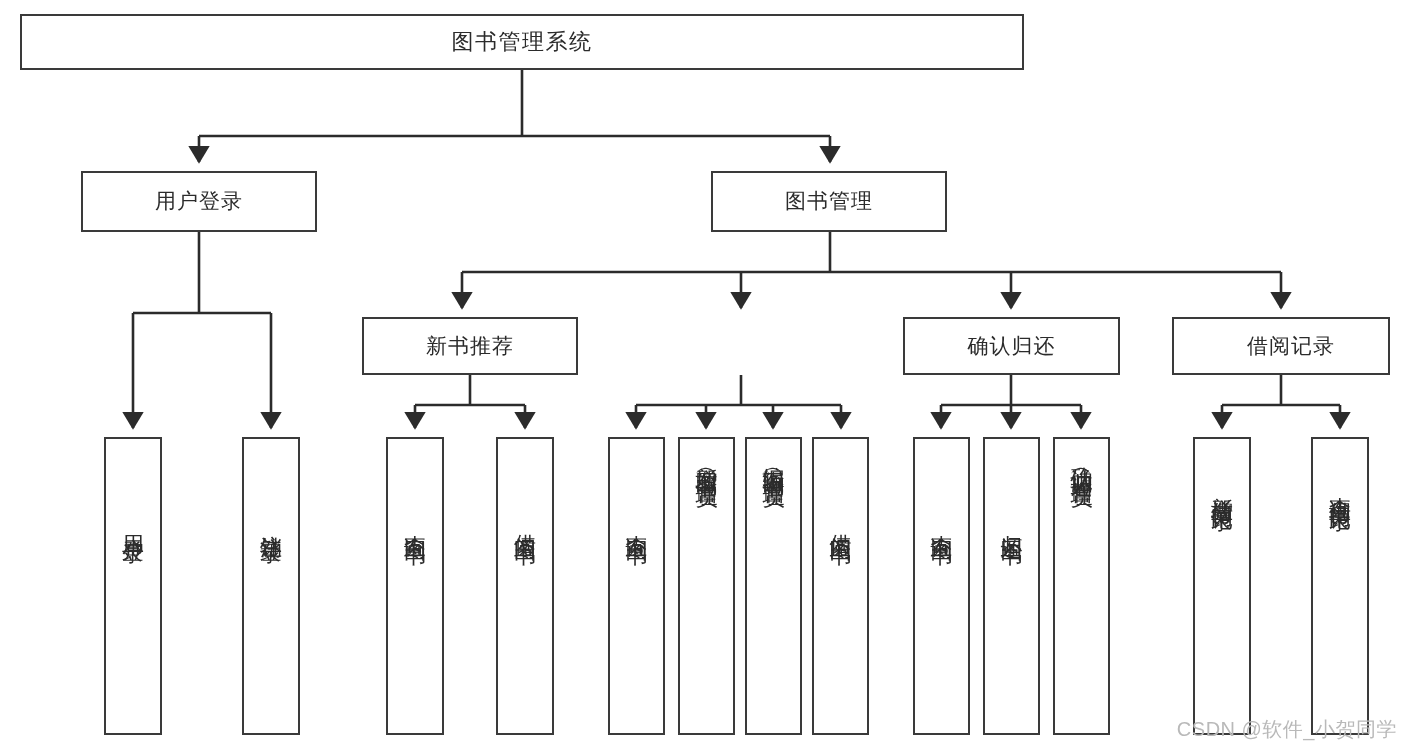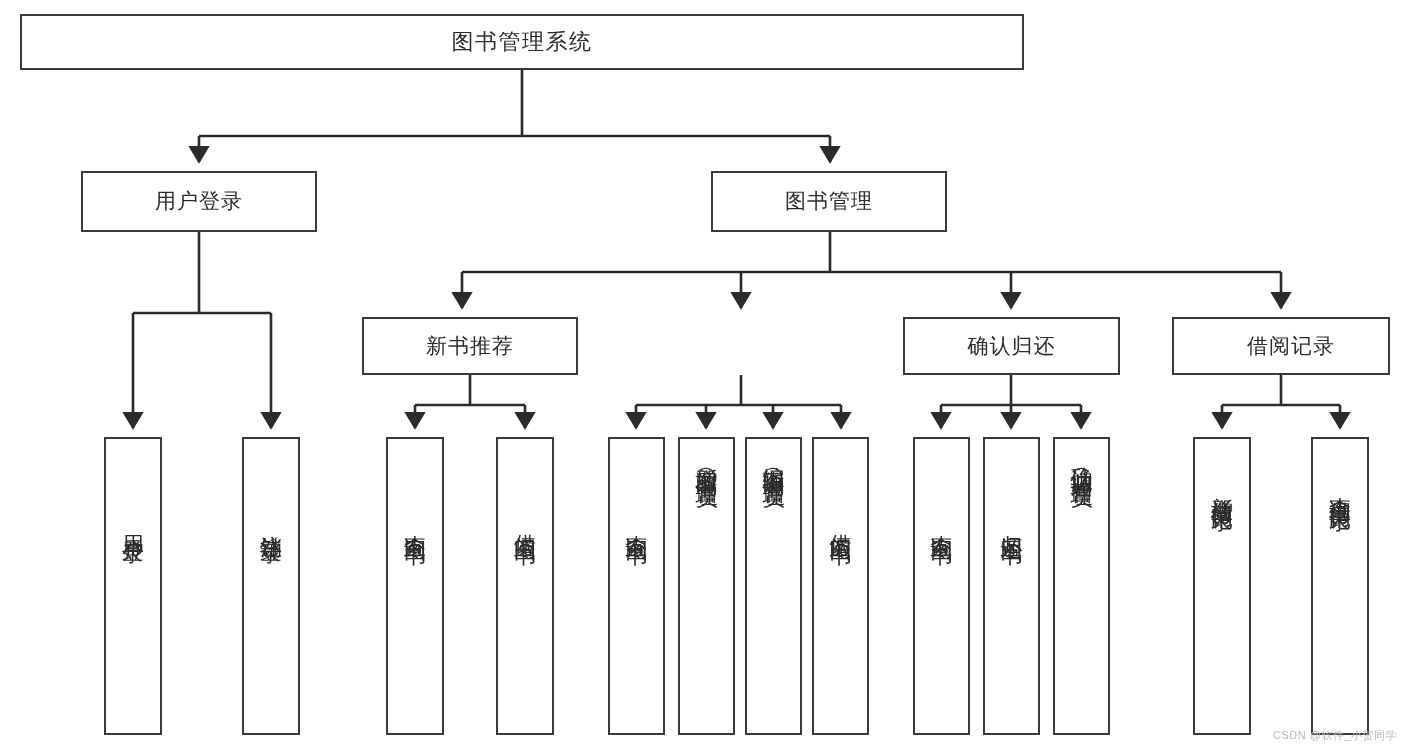--- a/index.html
+++ b/index.html
@@ -61,21 +61,21 @@
     text-orientation: upright;
     font-size: 22px;
     letter-spacing: 3px;
     line-height: 1;
     white-space: nowrap;
   }
   .watermark {
     position: absolute;
     right: 8px;
     bottom: 4px;
-    font-size: 11px;
+    font-size: 20px;
     color: #b9b9b9;
     letter-spacing: 0.5px;
     user-select: none;
     white-space: nowrap;
   }
 </style>
 </head>
 <body>
 
 <div id="canvas">

